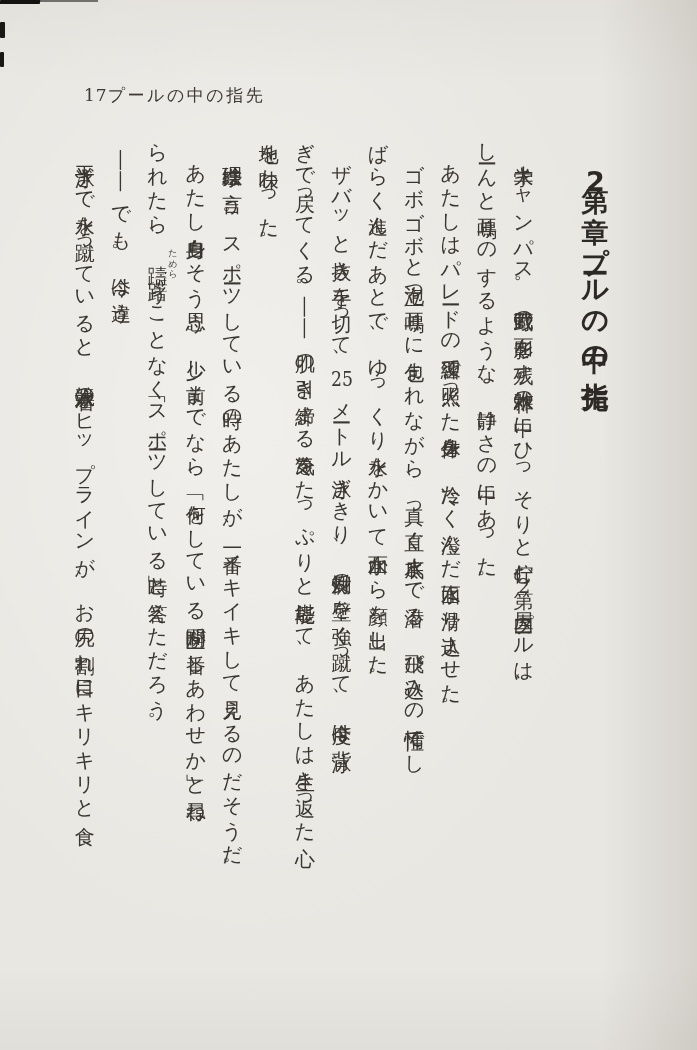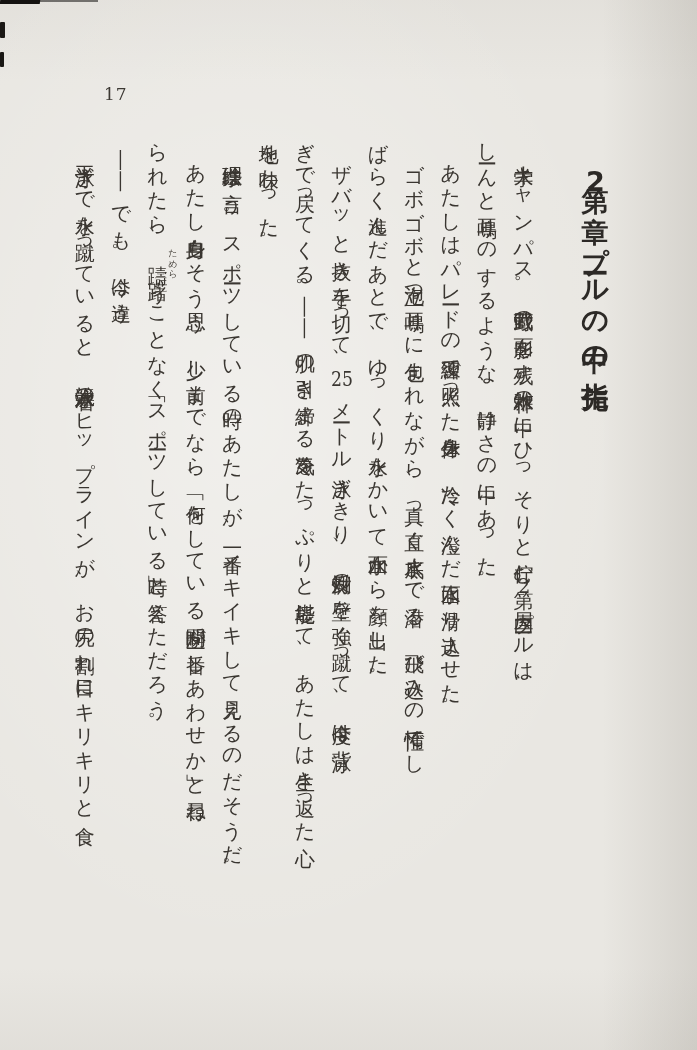--- a/index.html
+++ b/index.html
@@ -19,21 +19,21 @@
     background:linear-gradient(to right, rgba(95,88,76,0) 0%, rgba(95,88,76,0.08) 55%, rgba(95,88,76,0.14) 100%);
     pointer-events:none;
   }
   
   .art-top{position:absolute;left:0;top:0;width:40px;height:4px;background:#141210;transform:skewX(-8deg);}
   .art-top2{position:absolute;left:38px;top:0;width:60px;height:2px;background:rgba(20,18,16,0.55);}
   .art-dash1{position:absolute;left:0;top:22px;width:5px;height:16px;background:#1a1815;border-radius:1px;}
   .art-dash2{position:absolute;left:0;top:52px;width:4px;height:15px;background:#1a1815;border-radius:1px;}
   
   .page-header{
-    position:absolute;left:104px;top:84px;
+    position:absolute;left:84px;top:84px;
     display:flex;align-items:baseline;
     font-size:17px;color:#3c3833;letter-spacing:1px;
   }
   .page-header .running-title{letter-spacing:2.5px;}
   
   .text-block{
     position:absolute;top:129px;left:67px;width:551px;height:908px;
     writing-mode:vertical-rl;-webkit-writing-mode:vertical-rl;
     color:#3a3631;
   }
@@ -60,20 +60,21 @@
 
 <div class="page">
 
   <div class="art-top"></div>
   <div class="art-top2"></div>
   <div class="art-dash1"></div>
   <div class="art-dash2"></div>
 
   <div class="page-header">
     <span>17</span>
+    <span class="running-title">プールの中の指先</span>
   </div>
 
   <div class="text-block">
 
     <h2 class="chapter-title"><span>第</span><span class="tcy">2</span><span>章　プールの中の指先</span></h2>
 
     <p class="col indent"><span>大学キャンパス。武蔵野の面影を残す雑木林の中にひっそりと佇む第</span><span class="tcy">2</span><span>屋内プールは、</span></p>
 
     <p class="col">しーんと耳鳴りのするような、静けさの中にあった。</p>
 

